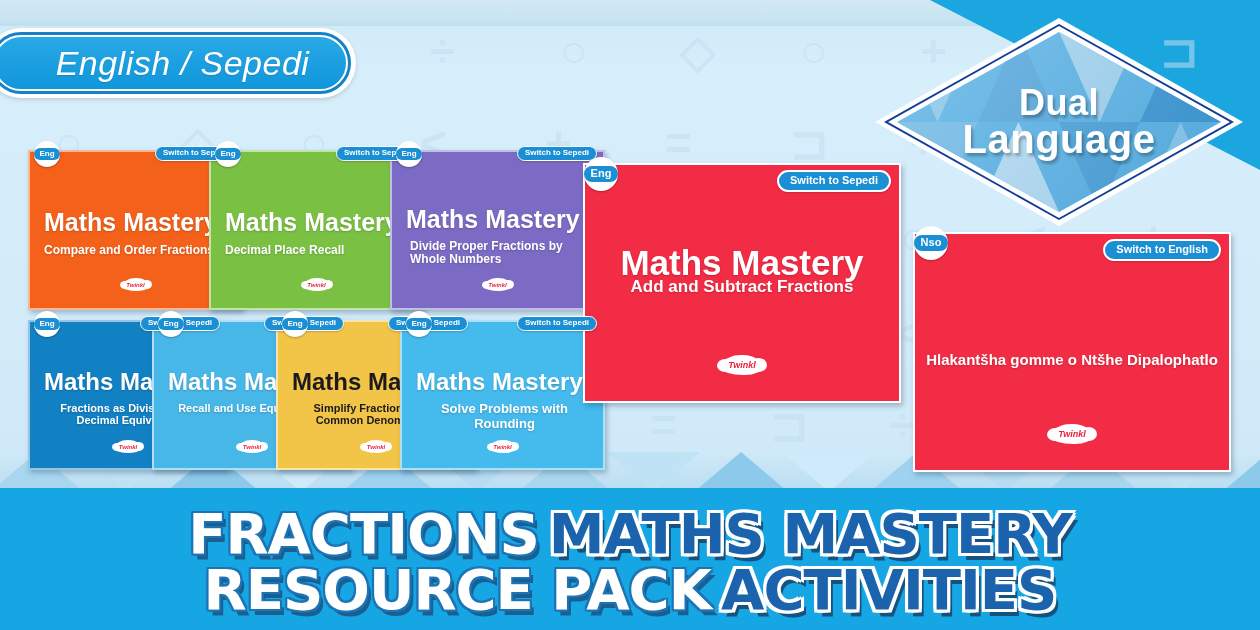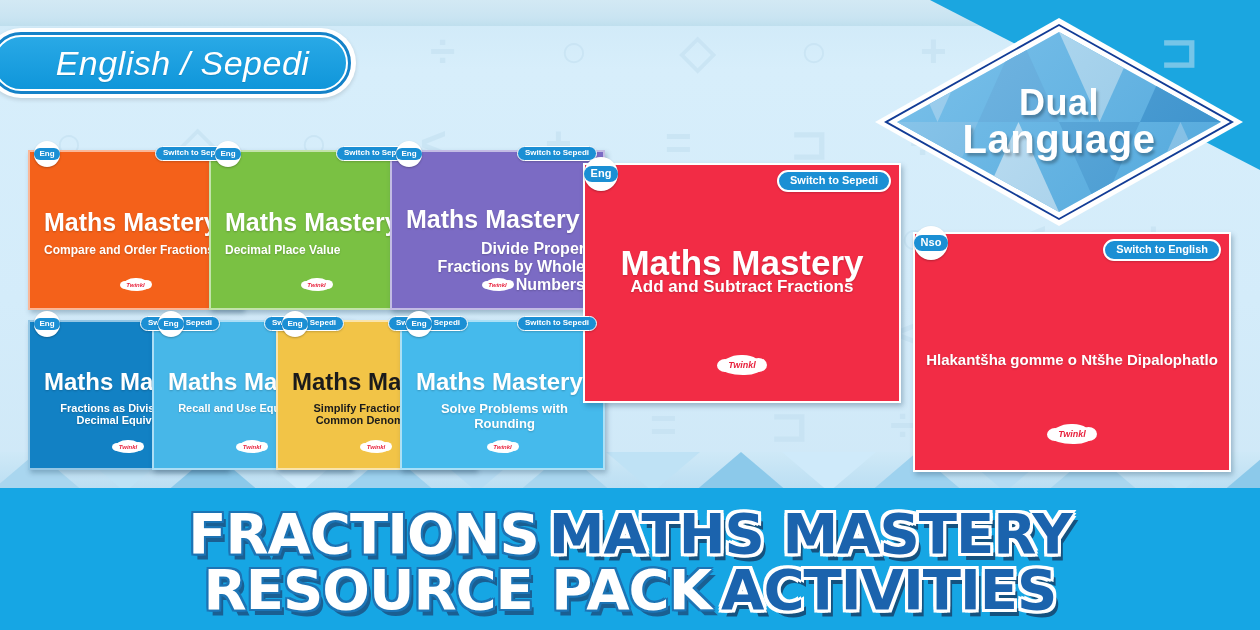--- a/index.html
+++ b/index.html
@@ -376,36 +376,36 @@
     </div>
     <div class="switch-pill sm" style="right:6px; top:-6px;">Switch to Sepedi</div>
     <div class="lang-badge sm" style="left:4px; top:-11px;">
       <span class="bdg">Eng</span>
     </div>
   </div>
 
   <div class="card lightfg" style="left:209px; top:150px; width:215px; height:160px; background:#7AC143;">
     <div class="card-inner">
       <div class="card-title" style="top:58px; font-size:25px; left:14px; text-align:left;">Maths Mastery</div>
-      <div class="card-sub" style="top:92px; font-size:12px; left:14px; text-align:left;">Decimal Place Value</div>
+      <div class="card-sub" style="top:92px; font-size:12px; left:14px; text-align:left;">Decimal Place Recall</div>
       <div class="twinkl small" style="top:126px;">
         <div class="blob"></div>
         <div class="tk">Twinkl</div>
       </div>
     </div>
     <div class="switch-pill sm" style="right:6px; top:-6px;">Switch to Sepedi</div>
     <div class="lang-badge sm" style="left:4px; top:-11px;">
       <span class="bdg">Eng</span>
     </div>
   </div>
 
   <div class="card lightfg" style="left:390px; top:150px; width:215px; height:160px; background:#7B6BC4;">
     <div class="card-inner">
       <div class="card-title" style="top:55px; font-size:25px; left:14px; text-align:left;">Maths Mastery</div>
-      <div class="card-sub" style="top:88px; font-size:16px; left:18px; right:18px; text-align:right;">Divide Proper Fractions by Whole Numbers</div>
+      <div class="card-sub" style="top:88px; font-size:12px; left:18px; right:18px; text-align:left;">Divide Proper Fractions by Whole Numbers</div>
       <div class="twinkl small" style="top:126px;">
         <div class="blob"></div>
         <div class="tk">Twinkl</div>
       </div>
     </div>
     <div class="switch-pill sm" style="right:6px; top:-6px;">Switch to Sepedi</div>
     <div class="lang-badge sm" style="left:4px; top:-11px;">
       <span class="bdg">Eng</span>
     </div>
   </div>

